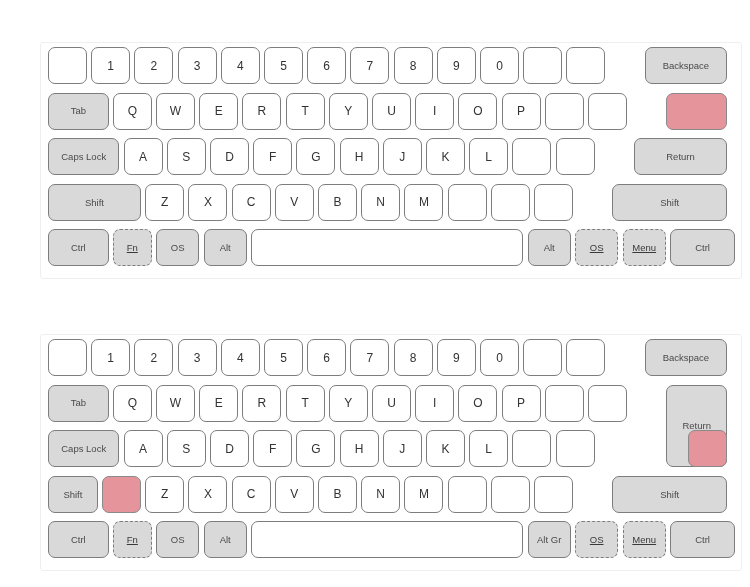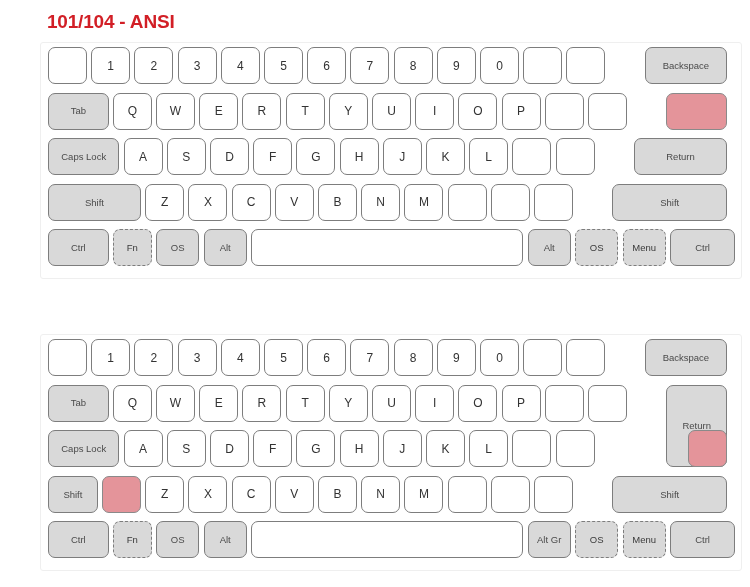--- a/index.html
+++ b/index.html
@@ -73,32 +73,32 @@
   .key.alpha { font-size: 12px; color: #333333; }
   .key.hl {
     background: #e4949a;
     border-color: #8a8a8a;
   }
   .key.dashed {
     border-style: dashed;
     border-width: 1.6px;
     background: #d9d9d9;
     font-size: 9.5px;
+    text-decoration: underline;
   }
   .key.tall {
     border-radius: 7px;
   }
 </style>
 </head>
 <body>
 
 <div id="page">
 
   <div class="section" id="section-ansi">
-    <div class="section-title">101/104 - ANSI</div>
     <div class="kb-panel">
       <div class="kb" id="kb-ansi">
           <div class="key" style="left: 0px; top: 0px; width: 39px; height: 37px;"></div>
           <div class="key alpha" style="left: 43.2px; top: 0px; width: 39px; height: 37px;">
             <span>1</span>
           </div>
           <div class="key alpha" style="left: 86.4px; top: 0px; width: 39px; height: 37px;">
             <span>2</span>
           </div>
           <div class="key alpha" style="left: 129.6px; top: 0px; width: 39px; height: 37px;">

